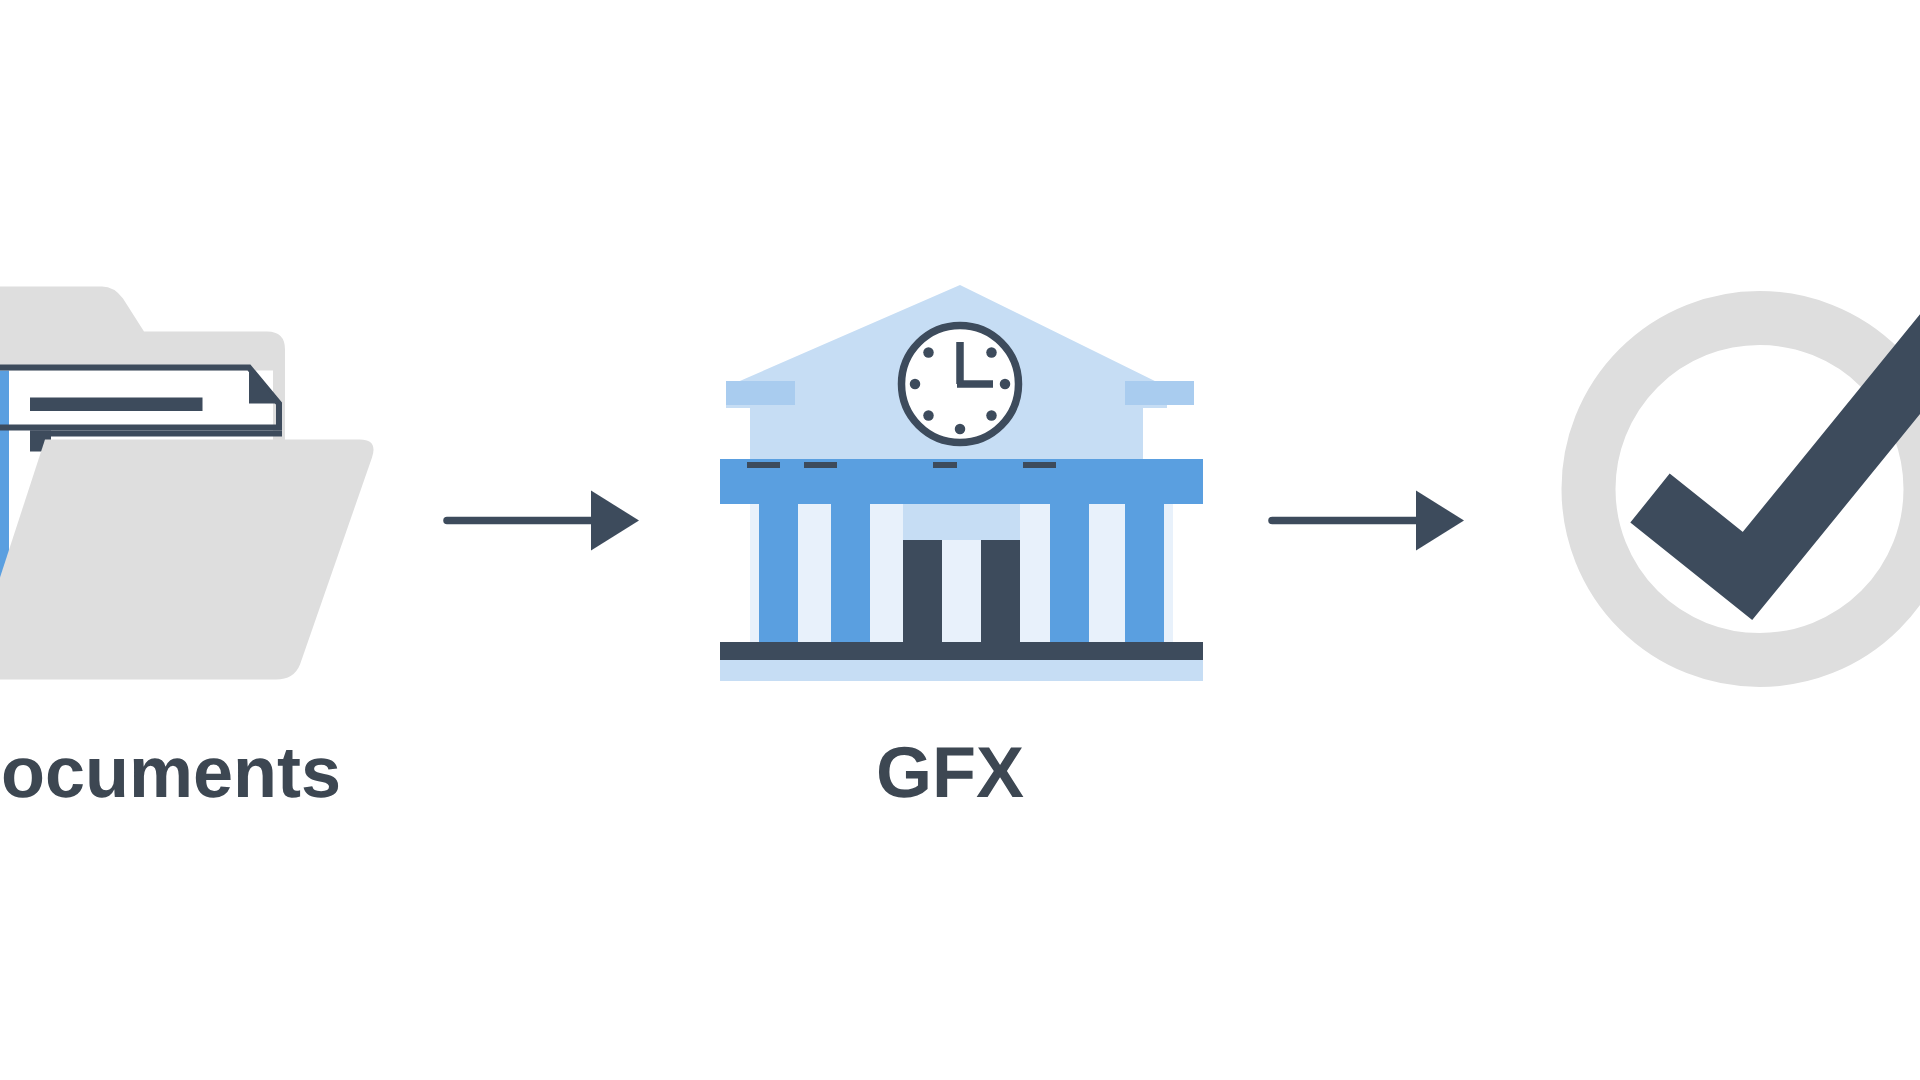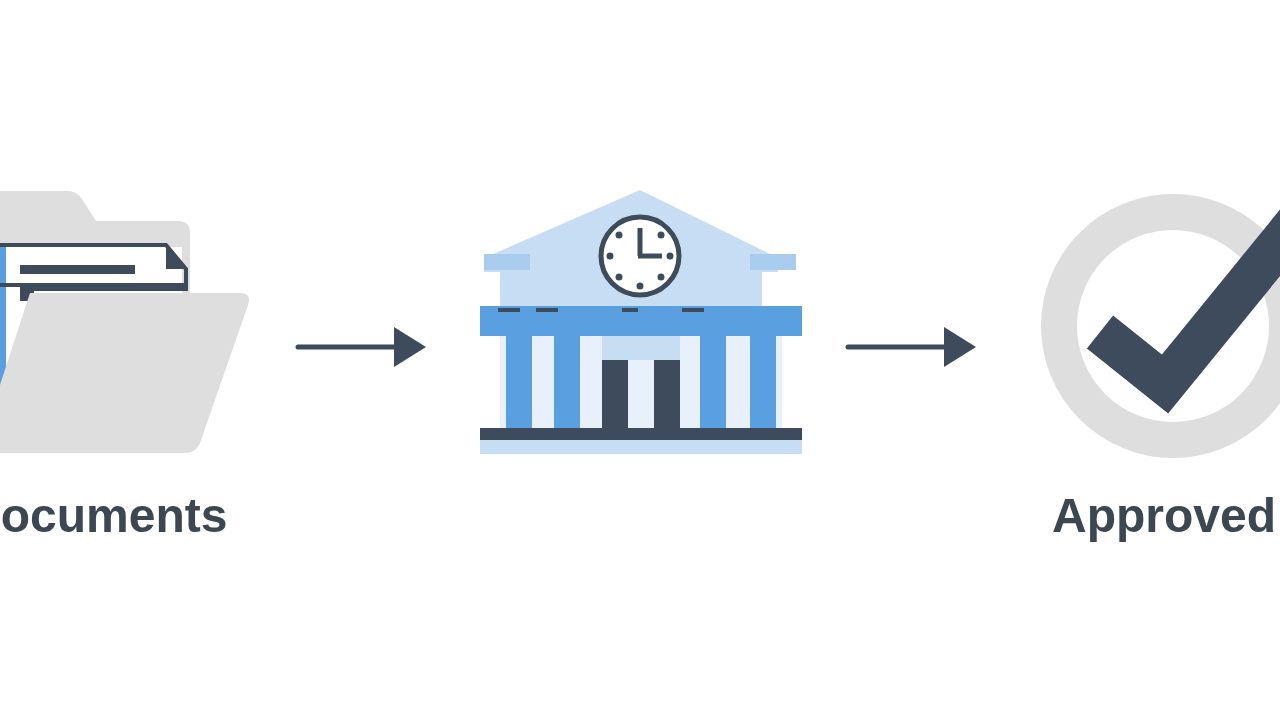--- a/index.html
+++ b/index.html
@@ -80,26 +80,26 @@
     <rect x="222" y="148" width="26" height="96" fill="#5a9fe0"></rect>
     <rect x="272" y="148" width="26" height="96" fill="#5a9fe0"></rect>
     <rect x="124" y="148" width="78" height="24" fill="#c6ddf4"></rect>
 
     <rect x="124" y="172" width="26" height="72" fill="#3d4b5c"></rect>
     <rect x="176" y="172" width="26" height="72" fill="#3d4b5c"></rect>
 
     <rect x="2" y="240" width="322" height="12" fill="#3d4b5c"></rect>
     <rect x="2" y="252" width="322" height="14" fill="#c6ddf4"></rect>
   </svg>
+  <div class="label" style="left:114px;top:492px;">GFX</div>
 </div>
 
 <svg class="abs" style="left:842px;top:325px;" width="140" height="44" viewBox="0 0 140 44">
   <line x1="6" y1="22" x2="106" y2="22" stroke="#3d4b5c" stroke-width="5" stroke-linecap="round"></line>
   <path d="M102 2 L134 22 L102 42 Z" fill="#3d4b5c"></path>
 </svg>
 
 <div class="abs" style="left:1030px;top:0;width:250px;height:720px;overflow:hidden;">
   <svg class="abs" style="left:0;top:186px;" width="260" height="280" viewBox="0 0 260 280">
     <circle cx="143" cy="140" r="114" fill="none" stroke="#dedede" stroke-width="36"></circle>
     <path d="M70 146 L135 198 L280 20" fill="none" stroke="#3d4b5c" stroke-width="42" stroke-linejoin="miter"></path>
   </svg>
-  <div class="label" style="left:22px;top:492px;">Approved</div>
 </div>
 
 </body></html>

